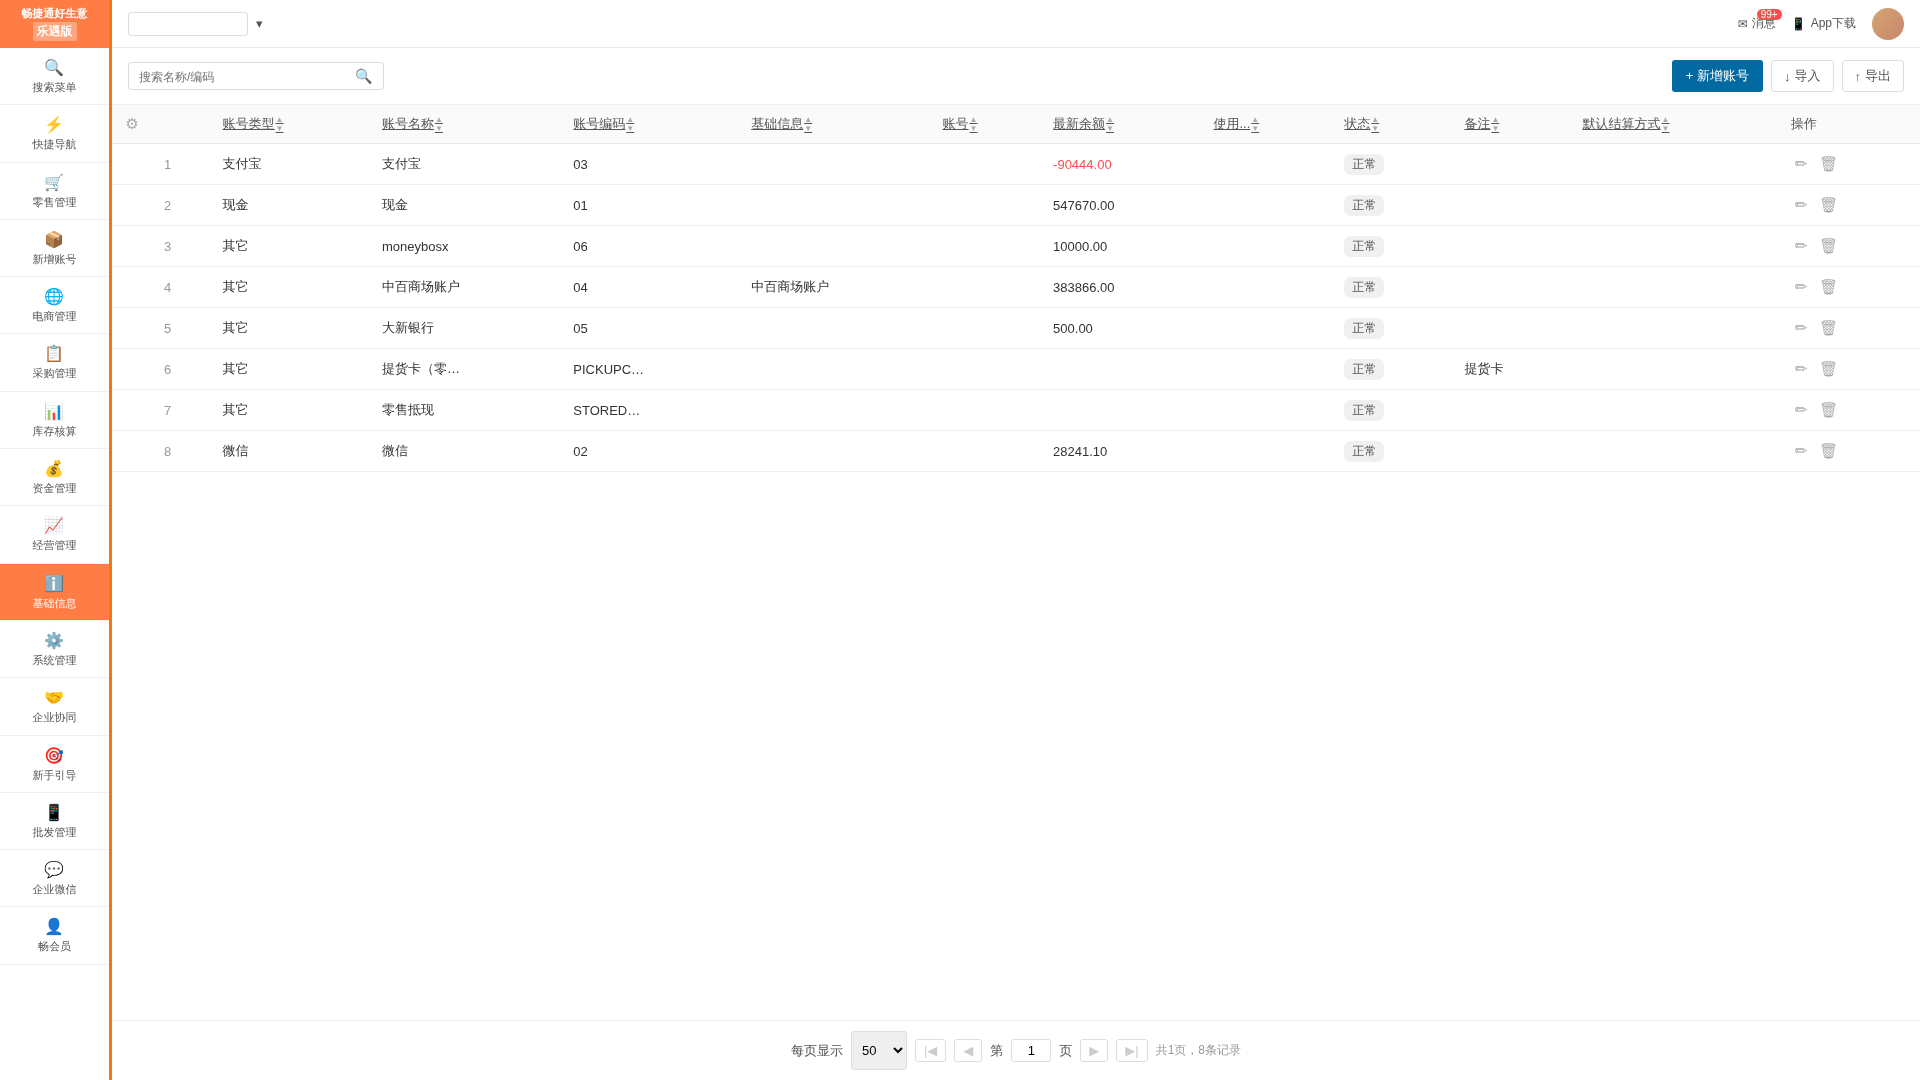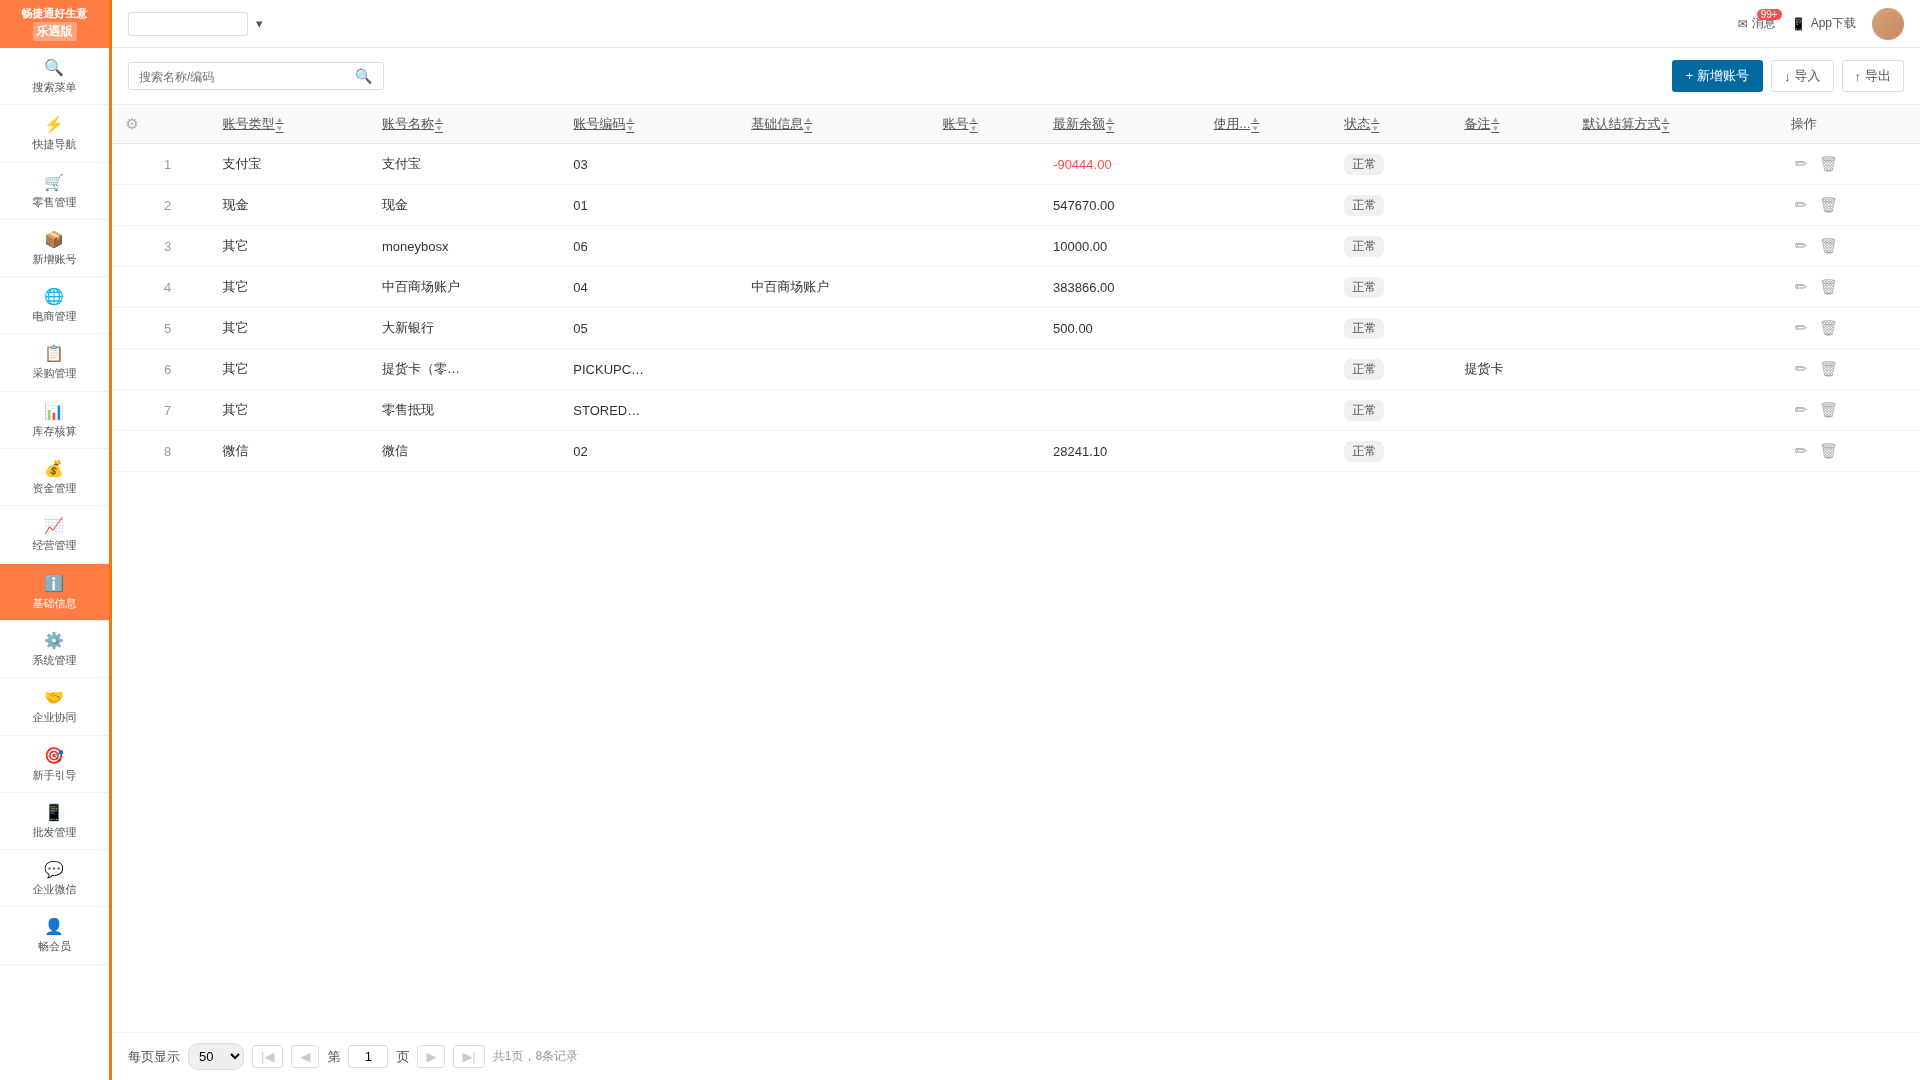--- a/index.html
+++ b/index.html
@@ -180,30 +180,30 @@
       border-radius: 7px; font-size: 12px; display: inline-block;
     }
     .action-btn { background: none; border: none; cursor: pointer; color: #aaa; font-size: 15px; padding: 2px 4px; }
     .num-col { color: #999; }
     .negative { color: #ff4d4f; }
 
     
     .pagination-row {
       display: flex;
       align-items: center;
-      justify-content: flex-start;
+      justify-content: center;
       padding: 10px 16px;
       border-top: 1px solid #f0f0f0;
       gap: 8px;
       font-size: 13px;
       color: #555;
       flex-shrink: 0;
     }
     .page-size-select {
-      border: 1px solid #ddd; border-radius: 10px; padding: 4px 6px;
+      border: 1px solid #ddd; border-radius: 3px; padding: 10px 6px;
       font-size: 13px; cursor: pointer;
     }
     .page-btn {
       border: 1px solid #ddd; background: #fff; border-radius: 3px;
       padding: 3px 8px; cursor: pointer; color: #555; font-size: 13px;
     }
     .page-btn:disabled { color: #ccc; cursor: not-allowed; }
     .page-input {
       border: 1px solid #ddd; border-radius: 3px; padding: 3px 6px;
       width: 40px; text-align: center; font-size: 13px;

